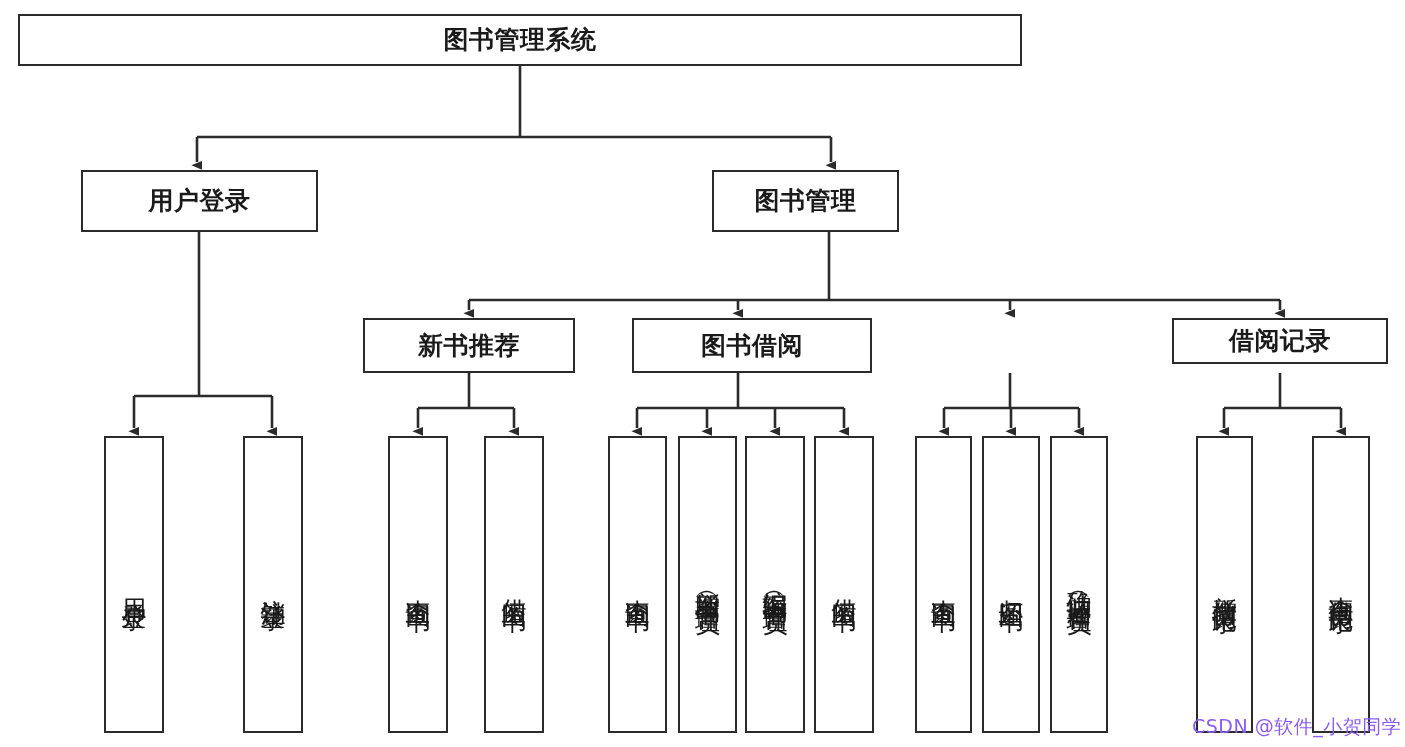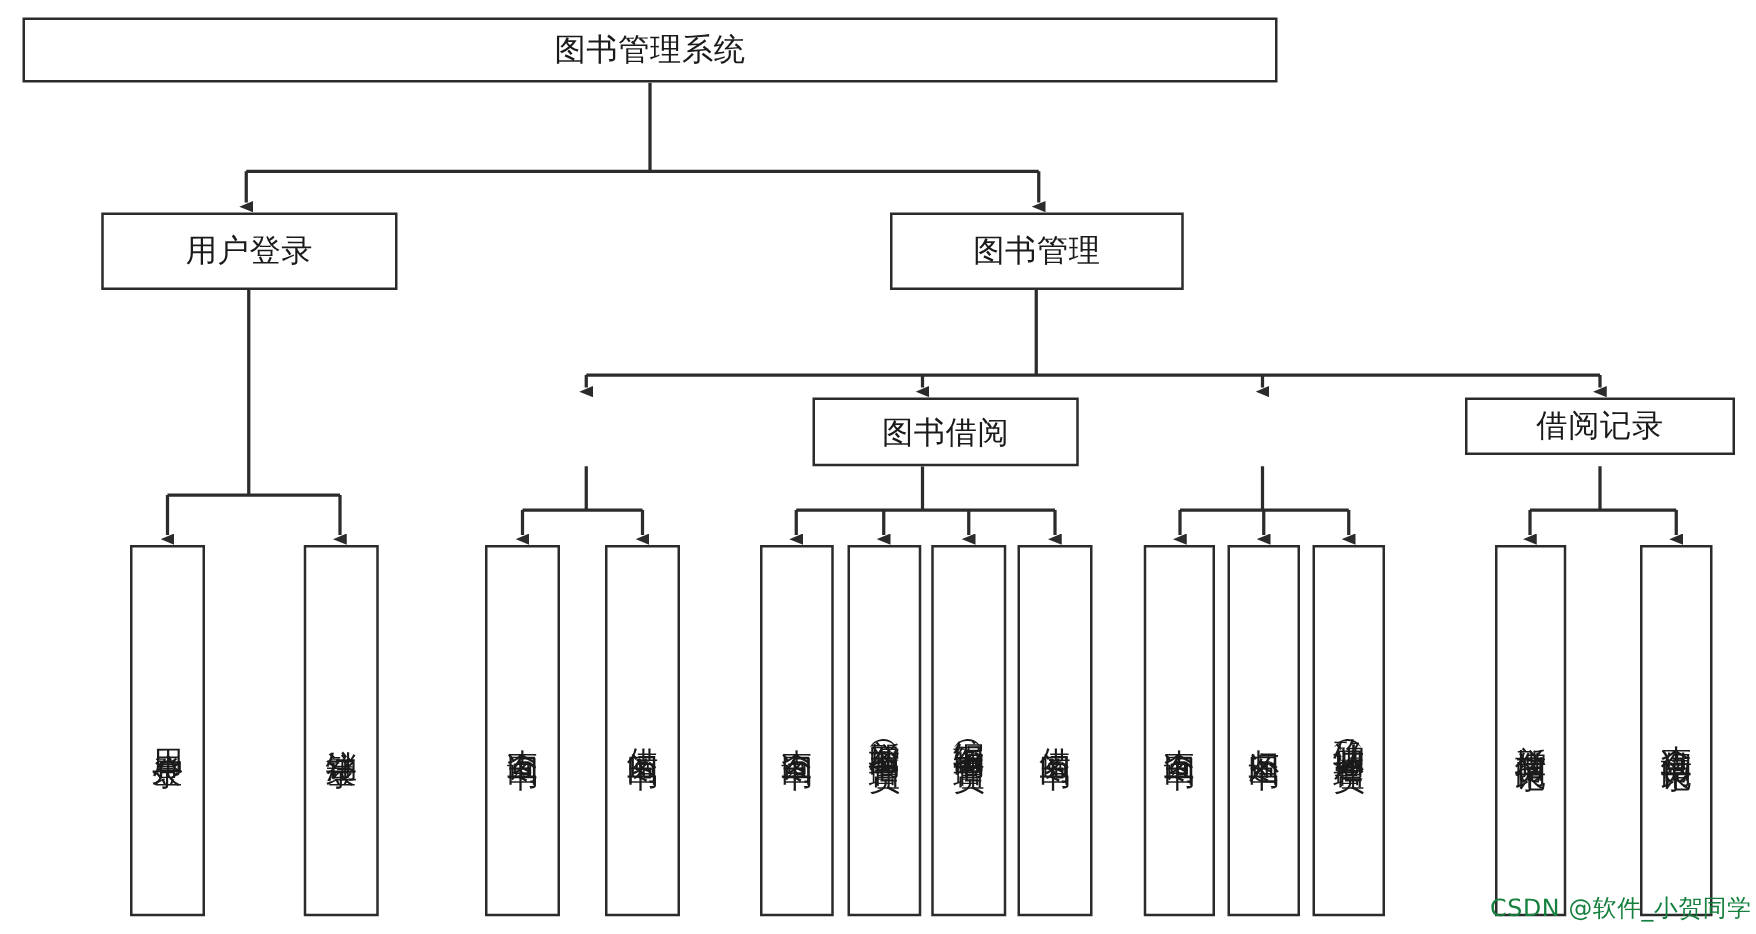--- a/index.html
+++ b/index.html
@@ -40,41 +40,42 @@
   .node .lbl {
     display: block;
     text-align: center;
     line-height: 1.18;
     letter-spacing: 0.5px;
   }
   
   .node.horiz .lbl {
     font-size: 25px;
     white-space: nowrap;
+    font-weight: bold;
   }
   .node.root .lbl {
     font-size: 25px;
   }
   
   .node.vert {
     align-items: center;
     justify-content: center;
   }
   .node.vert .lbl {
     writing-mode: vertical-rl;
     text-orientation: upright;
     font-size: 25px;
     line-height: 1.08;
     letter-spacing: 3px;
     max-height: 278px;
     white-space: nowrap;
   }
   .watermark {
     position: absolute;
-    color: #15803d;
+    color: #8b5cf6;
     font-size: 19px;
     white-space: nowrap;
     z-index: 3;
     letter-spacing: 0.5px;
   }
 </style>
 </head>
 <body>
 
 <div id="canvas">
@@ -129,25 +130,28 @@
     </g>
   </svg>
 
   <div class="node horiz root" style="left:18px; top:14px; width:1004px; height:52px;">
     <span class="lbl">图书管理系统</span>
   </div>
 
   <div class="node horiz" style="left:81px; top:170px; width:237px; height:62px;">
     <span class="lbl">用户登录</span>
   </div>
-  <div class="node horiz" style="left:712px; top:170px; width:235px; height:62px;">
+  <div class="node horiz" style="left:712px; top:170px; width:187px; height:62px;">
     <span class="lbl">图书管理</span>
   </div>
 
-  <div class="node horiz" style="left:632px; top:318px; width:213px; height:55px;margin-left:18px;">
+  <div class="node horiz" style="left:363px; top:318px; width:212px; height:55px;">
+    <span class="lbl">新书推荐</span>
+  </div>
+  <div class="node horiz" style="left:632px; top:318px; width:240px; height:55px;">
     <span class="lbl">图书借阅</span>
   </div>
   <div class="node horiz" style="left:1172px; top:318px; width:216px; height:46px;">
     <span class="lbl">借阅记录</span>
   </div>
 
   <div class="node vert" style="left:104px; top:436px; width:60px; height:297px;">
     <span class="lbl">用户登录</span>
   </div>
   <div class="node vert" style="left:243px; top:436px; width:60px; height:297px;">

